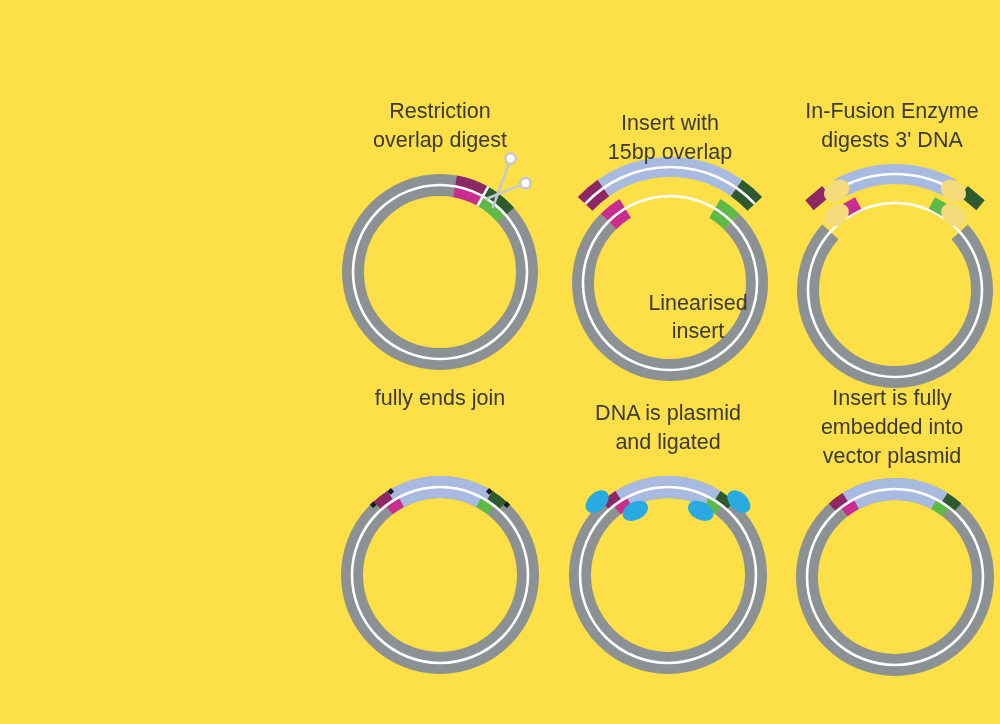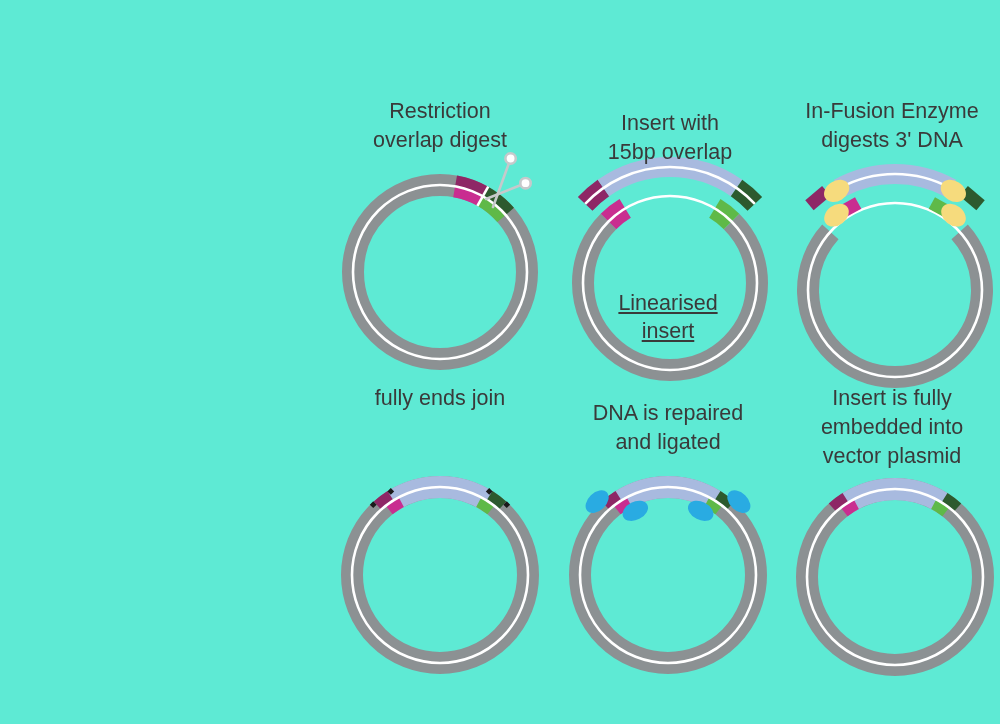--- a/index.html
+++ b/index.html
@@ -1,16 +1,16 @@
 <!DOCTYPE html>
 <html><head>
 <meta charset="utf-8">
 <style>
   html,body{margin:0;padding:0;background:#ffffff;}
-  #page{position:relative;width:1000px;height:724px;background:#5eead4;overflow:hidden;
+  #page{position:relative;width:1000px;height:724px;background:#fde047;overflow:hidden;
         font-family:"Liberation Sans","DejaVu Sans",sans-serif;}
   #diagram-svg{position:absolute;left:0;top:0;}
   .panel-title{position:absolute;text-align:center;font-size:21.5px;line-height:29px;
                color:#3a3a3a;letter-spacing:0px;}
   .inner-label{position:absolute;text-align:center;font-size:21.5px;line-height:28px;color:#3a3a3a;}
 </style>
 </head>
 <body>
 
 <div id="page">
@@ -111,28 +111,28 @@
   <div class="panel-title" style="left:779px;top:97px;width:226px;">
     <div>In-Fusion Enzyme</div>
     <div>digests 3' DNA</div>
   </div>
 
   <div class="panel-title" style="left:329px;top:384px;width:222px;">
     <div>fully ends join</div>
   </div>
 
   <div class="panel-title" style="left:557px;top:399px;width:222px;">
-    <div>DNA is repaired</div>
+    <div>DNA is plasmid</div>
     <div>and ligated</div>
   </div>
 
   <div class="panel-title" style="left:779px;top:384px;width:226px;">
     <div>Insert is fully</div>
     <div>embedded into</div>
     <div>vector plasmid</div>
   </div>
 
-  <div class="inner-label" style="left:593px;top:289px;width:150px;text-decoration:underline;">
+  <div class="inner-label" style="left:623px;top:289px;width:150px;">
     <div>Linearised</div>
     <div>insert</div>
   </div>
 
 </div>
 
 </body></html>

